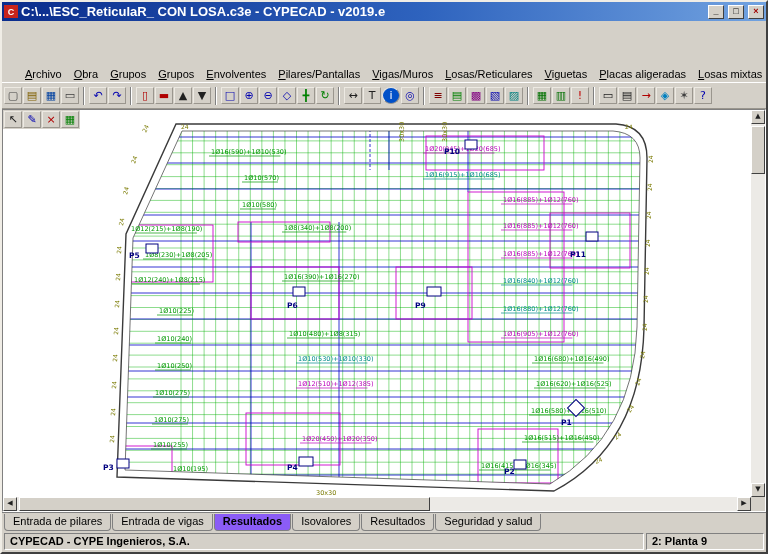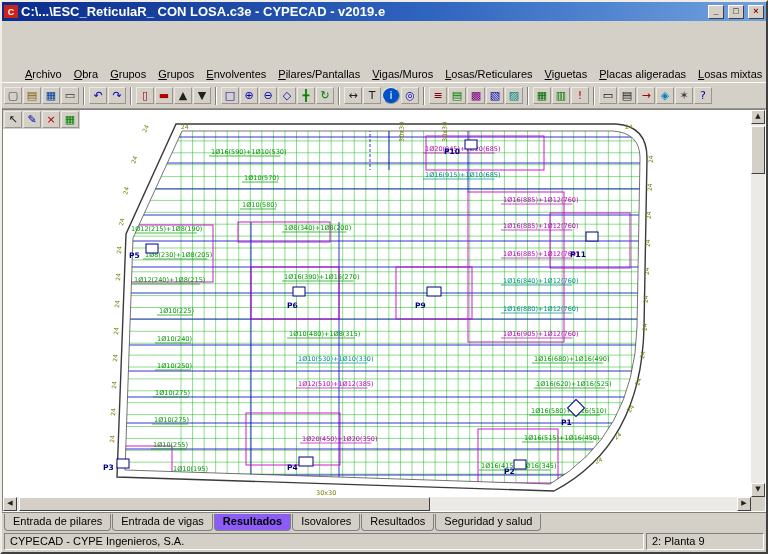--- a/index.html
+++ b/index.html
@@ -43,21 +43,21 @@
     border:1px solid;border-color:#fff #404040 #404040 #fff;}
   .hthumb{margin-left:2px;width:55%;height:14px;background:#D4D0C8;border:1px solid;border-color:#fff #404040 #404040 #fff;}
   .scroll-corner{position:absolute;right:0;bottom:0;width:14px;height:14px;background:#D4D0C8;z-index:5;}
   
   .tabbar{height:19px;flex:0 0 19px;display:flex;align-items:stretch;gap:1px;padding:1px 0 0 2px;
     border-top:1px solid #808080;}
   .tab{font-size:11px;padding:1px 8px;background:#D4D0C8;border:1px solid #808080;border-top:none;
     border-radius:0 0 4px 4px;white-space:nowrap;color:#000;}
   .tab.active{background:#8b5cf6;font-weight:bold;}
   
-  .statusbar{height:21px;flex:0 0 21px;display:flex;gap:2px;padding:2px;align-items:stretch;}
+  .statusbar{height:21px;flex:0 0 21px;display:flex;gap:2px;padding:2px;align-items:stretch;font-weight:bold;}
   .status-panel{border:1px solid;border-color:#808080 #fff #fff #808080;font-size:11px;
     padding:1px 5px;white-space:nowrap;overflow:hidden;}
   .status-left{flex:1;}
   .status-right{flex:0 0 118px;}
 </style>
 </head>
 <body>
 
 <div class="window">
 

